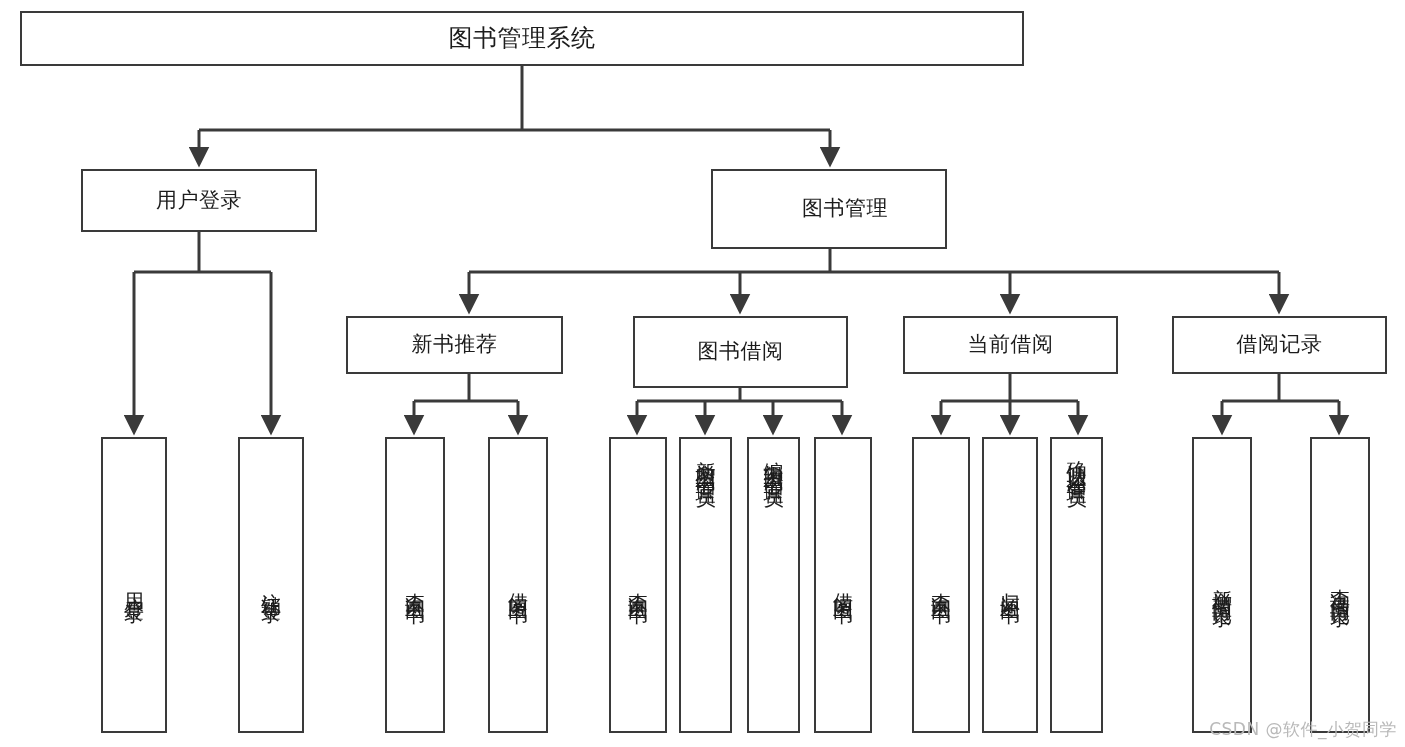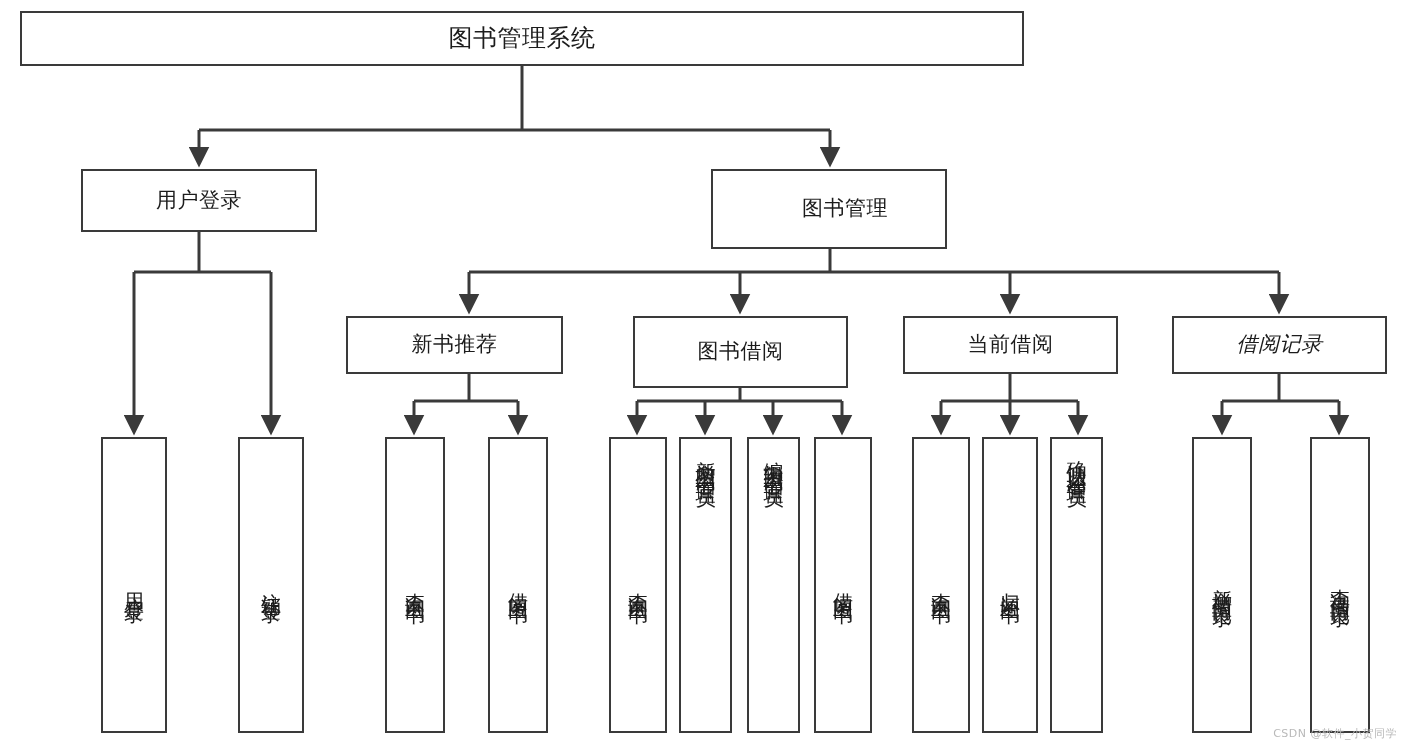--- a/index.html
+++ b/index.html
@@ -59,21 +59,21 @@
     font-size: 20px;
     line-height: 1.15;
     letter-spacing: 4px;
     white-space: nowrap;
   }
   .node.vert.short { align-items: center; padding-top: 0; }
   .watermark {
     position: absolute;
     right: 8px;
     bottom: 6px;
-    font-size: 11px;
+    font-size: 17px;
     color: #b9b9b9;
     letter-spacing: 0.5px;
     white-space: nowrap;
   }
 </style>
 </head>
 <body>
 
 <div id="canvas">
 
@@ -144,21 +144,21 @@
   </div>
 
   <div class="node horiz" style="left:633px; top:316px; width:215px; height:72px;">
     <span class="lbl">图书借阅</span>
   </div>
 
   <div class="node horiz" style="left:903px; top:316px; width:215px; height:58px;">
     <span class="lbl">当前借阅</span>
   </div>
 
-  <div class="node horiz" style="left:1172px; top:316px; width:215px; height:58px;font-style:italic;">
+  <div class="node horiz" style="left:1172px; top:316px; width:215px; height:58px;">
     <span class="lbl">借阅记录</span>
   </div>
 
   <div class="node vert short" style="left:101px; top:437px; width:66px; height:296px;">
     <span class="lbl">用户登录</span>
   </div>
 
   <div class="node vert short" style="left:238px; top:437px; width:66px; height:296px;">
     <span class="lbl">注销登录</span>
   </div>

